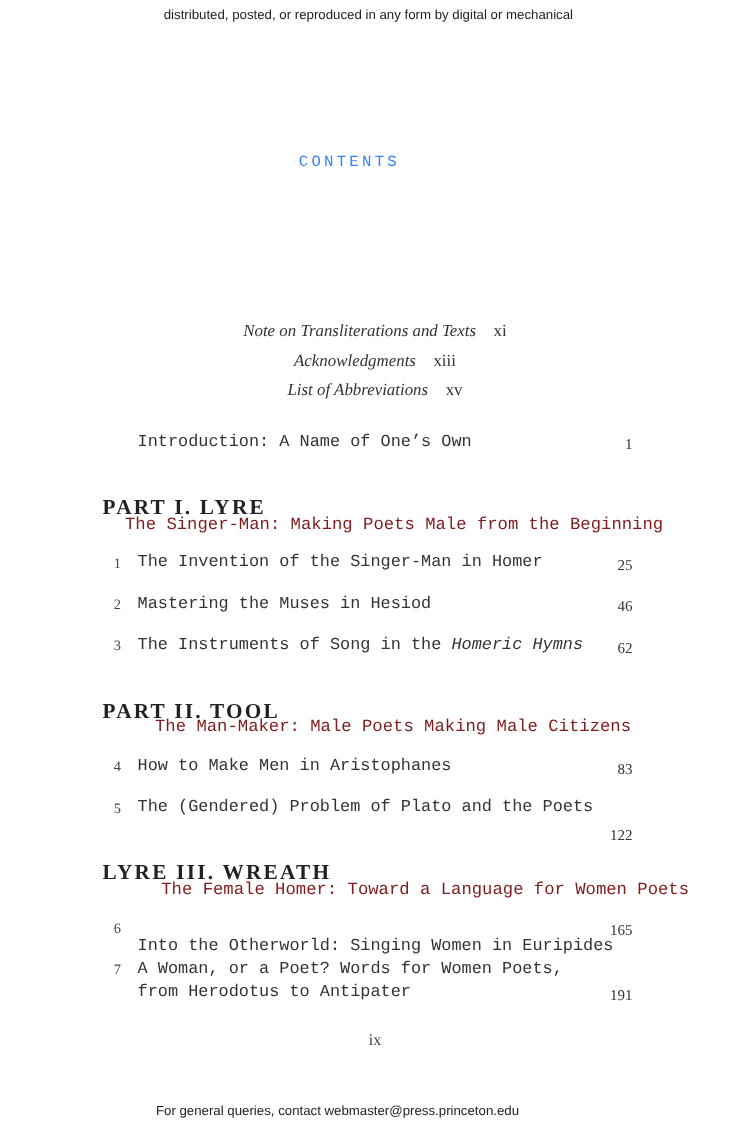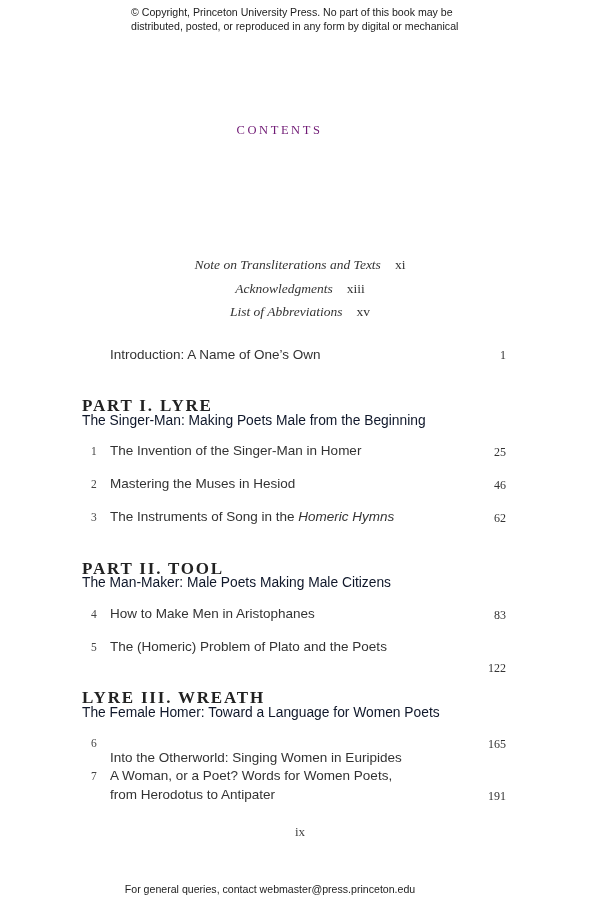--- a/index.html
+++ b/index.html
@@ -1,36 +1,35 @@
 <!DOCTYPE html>
 <html><head>
 <meta charset="utf-8">
 <style>
   html, body { margin:0; padding:0; background:#ffffff; }
   body { width:600px; height:906px; position:relative; overflow:hidden; color:#2a2a2a; }
   .abs { position:absolute; }
   .notice { left:131px; top:6px; width:360px; font-family:"Liberation Sans", sans-serif; font-size:10.6px; line-height:13.5px; color:#222; }
-  .contents-title { left:0; width:559px; top:123px; text-align:center; font-family:Liberation Serif, serif; font-size:12.5px; letter-spacing:2.6px; color:#701a75; }
+  .contents-title { left:0; width:559px; top:123px; text-align:center; font-family:Liberation Mono, monospace; font-size:12.5px; letter-spacing:2.6px; color:#3b82f6; }
   .front { left:0; width:600px; text-align:center; font-family:"Liberation Serif", serif; font-size:13.5px; color:#333; }
   .front .t { font-style:italic; }
   .front .p { margin-left:14px; }
-  .entry { font-family:Liberation Sans, sans-serif; font-size:13.5px; color:#333;text-align:center; }
+  .entry { font-family:Liberation Mono, monospace; font-size:13.5px; color:#333;text-align:center; }
   .part-label { left:82px; font-family:"Liberation Serif", serif; font-size:17px; font-weight:bold; letter-spacing:1.8px; color:#222; }
-  .part-title { left:82px; font-family:Liberation Sans, sans-serif; font-size:13.8px; color:#0f172a; }
+  .part-title { left:100px; font-family:Liberation Mono, monospace; font-size:13.8px; color:#7f1d1d; }
   .num { left:91px; font-family:"Liberation Serif", serif; font-size:11.5px; color:#444; }
   .ctitle { left:110px; }
   .page { right:94px; text-align:right; font-family:"Liberation Serif", serif; font-size:12px; color:#333; }
   .folio { left:0; width:600px; text-align:center; top:824px; font-family:"Liberation Serif", serif; font-size:13px; color:#444; }
   .footer { left:0; width:540px; text-align:center; top:883px; font-family:"Liberation Sans", sans-serif; font-size:10.6px; color:#222; }
 </style>
 </head>
 <body>
 
 <div class="abs notice">
-  <div>© Copyright, Princeton University Press. No part of this book may be</div>
   <div>distributed, posted, or reproduced in any form by digital or mechanical</div>
 </div>
 
 <div class="abs contents-title">CONTENTS</div>
 
 <div class="abs front" style="top:257px;">
   <span class="t">Note on Transliterations and Texts</span><span class="p">xi</span>
 </div>
 <div class="abs front" style="top:281px;">
   <span class="t">Acknowledgments</span><span class="p">xiii</span>
@@ -57,35 +56,35 @@
   <div class="abs entry ctitle" style="top:476px;">Mastering the Muses in Hesiod</div>
   <div class="abs page" style="top:478px;">46</div>
 </div>
 <div>
   <div class="abs num" style="top:511px;">3</div>
   <div class="abs entry ctitle" style="top:509px;"><span>The Instruments of Song in the </span><i>Homeric Hymns</i></div>
   <div class="abs page" style="top:511px;">62</div>
 </div>
 
 <div class="abs part-label" style="top:559px;">PART II. TOOL</div>
-<div class="abs part-title" style="top:575px;">The Man-Maker: Male Poets Making Male Citizens</div>
+<div class="abs part-title" style="top:575px;margin-left:24px;">The Man-Maker: Male Poets Making Male Citizens</div>
 
 <div>
   <div class="abs num" style="top:608px;">4</div>
   <div class="abs entry ctitle" style="top:606px;">How to Make Men in Aristophanes</div>
   <div class="abs page" style="top:608px;">83</div>
 </div>
 <div>
   <div class="abs num" style="top:641px;">5</div>
-  <div class="abs entry ctitle" style="top:639px;">The (Homeric) Problem of Plato and the Poets</div>
+  <div class="abs entry ctitle" style="top:639px;">The (Gendered) Problem of Plato and the Poets</div>
   <div class="abs page" style="top:661px;">122</div>
 </div>
 
 <div class="abs part-label" style="top:688px;">LYRE III. WREATH</div>
-<div class="abs part-title" style="top:705px;">The Female Homer: Toward a Language for Women Poets</div>
+<div class="abs part-title" style="top:705px;margin-left:29px;">The Female Homer: Toward a Language for Women Poets</div>
 
 <div>
   <div class="abs num" style="top:737px;">6</div>
   <div class="abs entry ctitle" style="top:735px;margin-top:15px;">Into the Otherworld: Singing Women in Euripides</div>
   <div class="abs page" style="top:737px;">165</div>
 </div>
 <div>
   <div class="abs num" style="top:770px;">7</div>
   <div class="abs entry ctitle" style="top:768px;">A Woman, or a Poet? Words for Women Poets,</div>
   <div class="abs entry ctitle" style="top:787px;">from Herodotus to Antipater</div>

